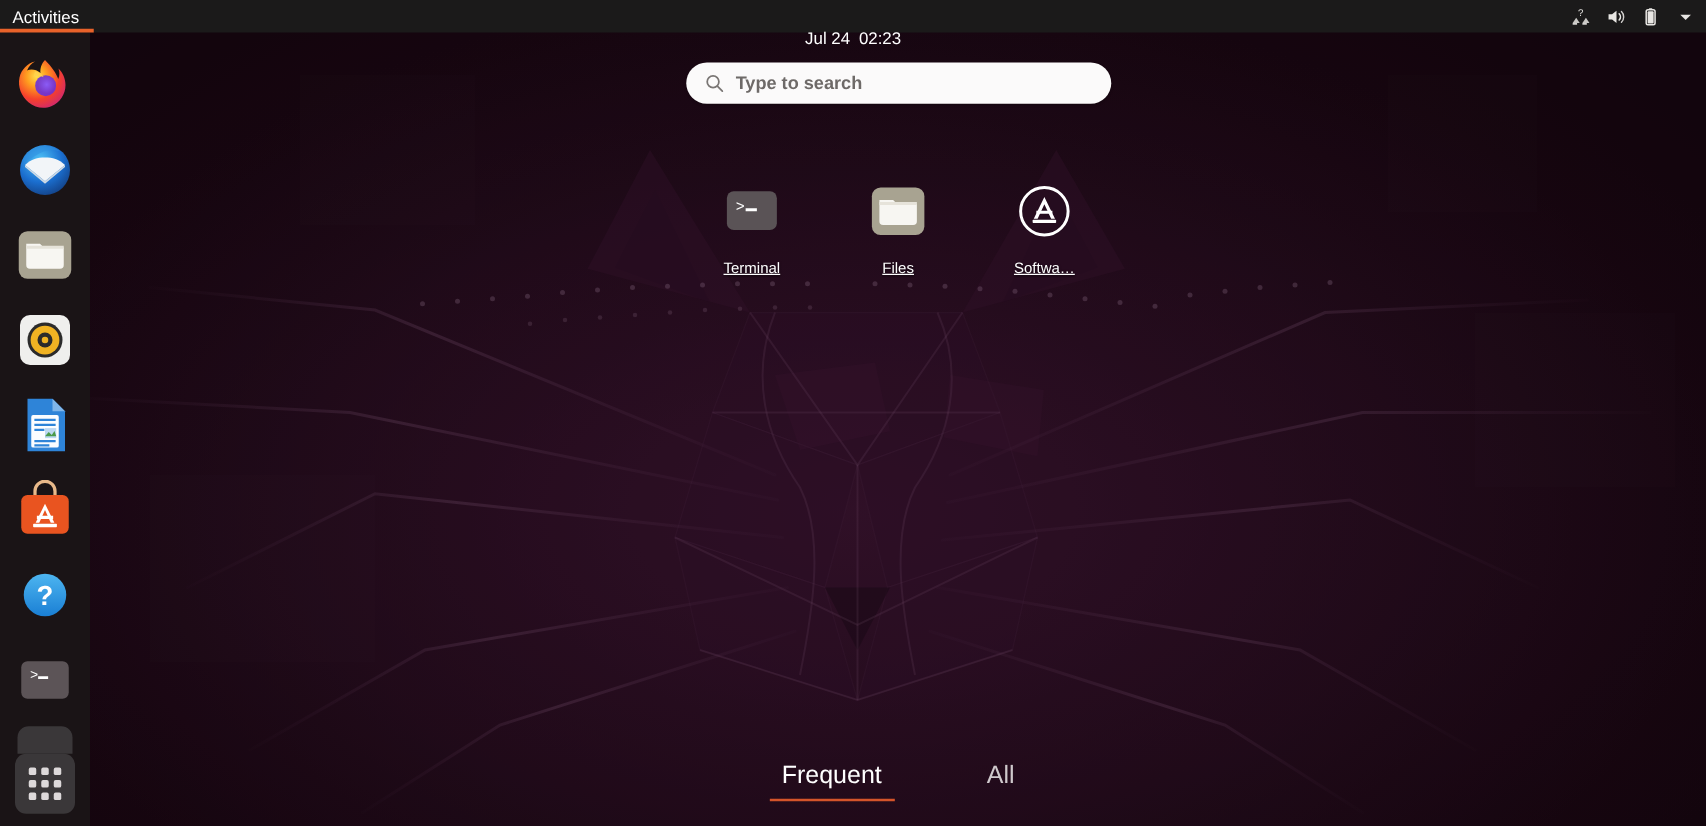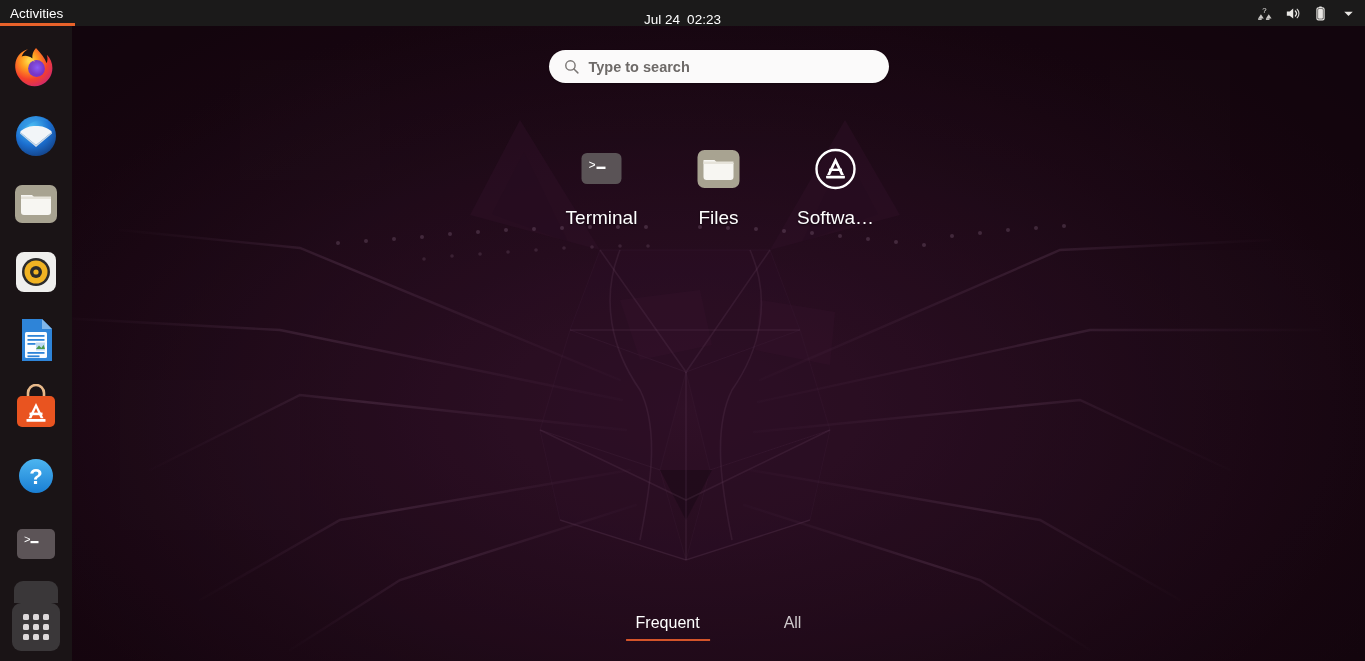--- a/index.html
+++ b/index.html
@@ -48,21 +48,21 @@
     font-size: 13.5px;
   }
   #activities-underline {
     position: absolute; left: 0; bottom: 0;
     width: 100%; height: 3px;
     background: #e8622a;
   }
   #clock {
     position: absolute; left: 50%; top: 0;
     transform: translateX(-50%);
-    height: 38px; display: flex; align-items: center;
+    height: 38px; display: flex; align-items: flex-end;
     gap: 7px;
     color: #ffffff; font-size: 13.5px;
   }
   #tray {
     position: absolute; right: 8px; top: 0;
     height: 26px;
     display: flex; align-items: center; gap: 11px;
   }
   #tray .tray-icon { width: 17px; height: 17px; display: block; }
 
@@ -151,38 +151,39 @@
     padding: 6px 0;
     border-radius: 9px;
   }
   .app-tile .app-icon-wrap {
     width: 54px; height: 54px;
     display: flex; align-items: center; justify-content: center;
   }
   .app-tile .app-icon { width: 48px; height: 48px; display: block; }
   .app-tile .app-label {
     color: #ffffff;
-    font-size: 19px;
+    font-size: 12px;
     white-space: nowrap;
     text-shadow: 0 1px 2px rgba(0,0,0,0.6);
+    text-decoration: underline;
   }
 
   
   #view-selector {
     position: absolute; left: 50%; bottom: 20px;
     transform: translateX(-50%);
     display: flex;
     gap: 64px;
     align-items: flex-end;
   }
   .view-tab {
     position: relative;
     padding: 2px 10px 9px 10px;
     color: #cfc9cc;
-    font-size: 16px;
+    font-size: 20px;
   }
   .view-tab.active { color: #ffffff; }
   .view-tab.active .tab-underline {
     position: absolute; left: 0; bottom: 0;
     width: 100%; height: 2.5px;
     background: #d4542a;
   }
 </style>
 </head>
 <body>

